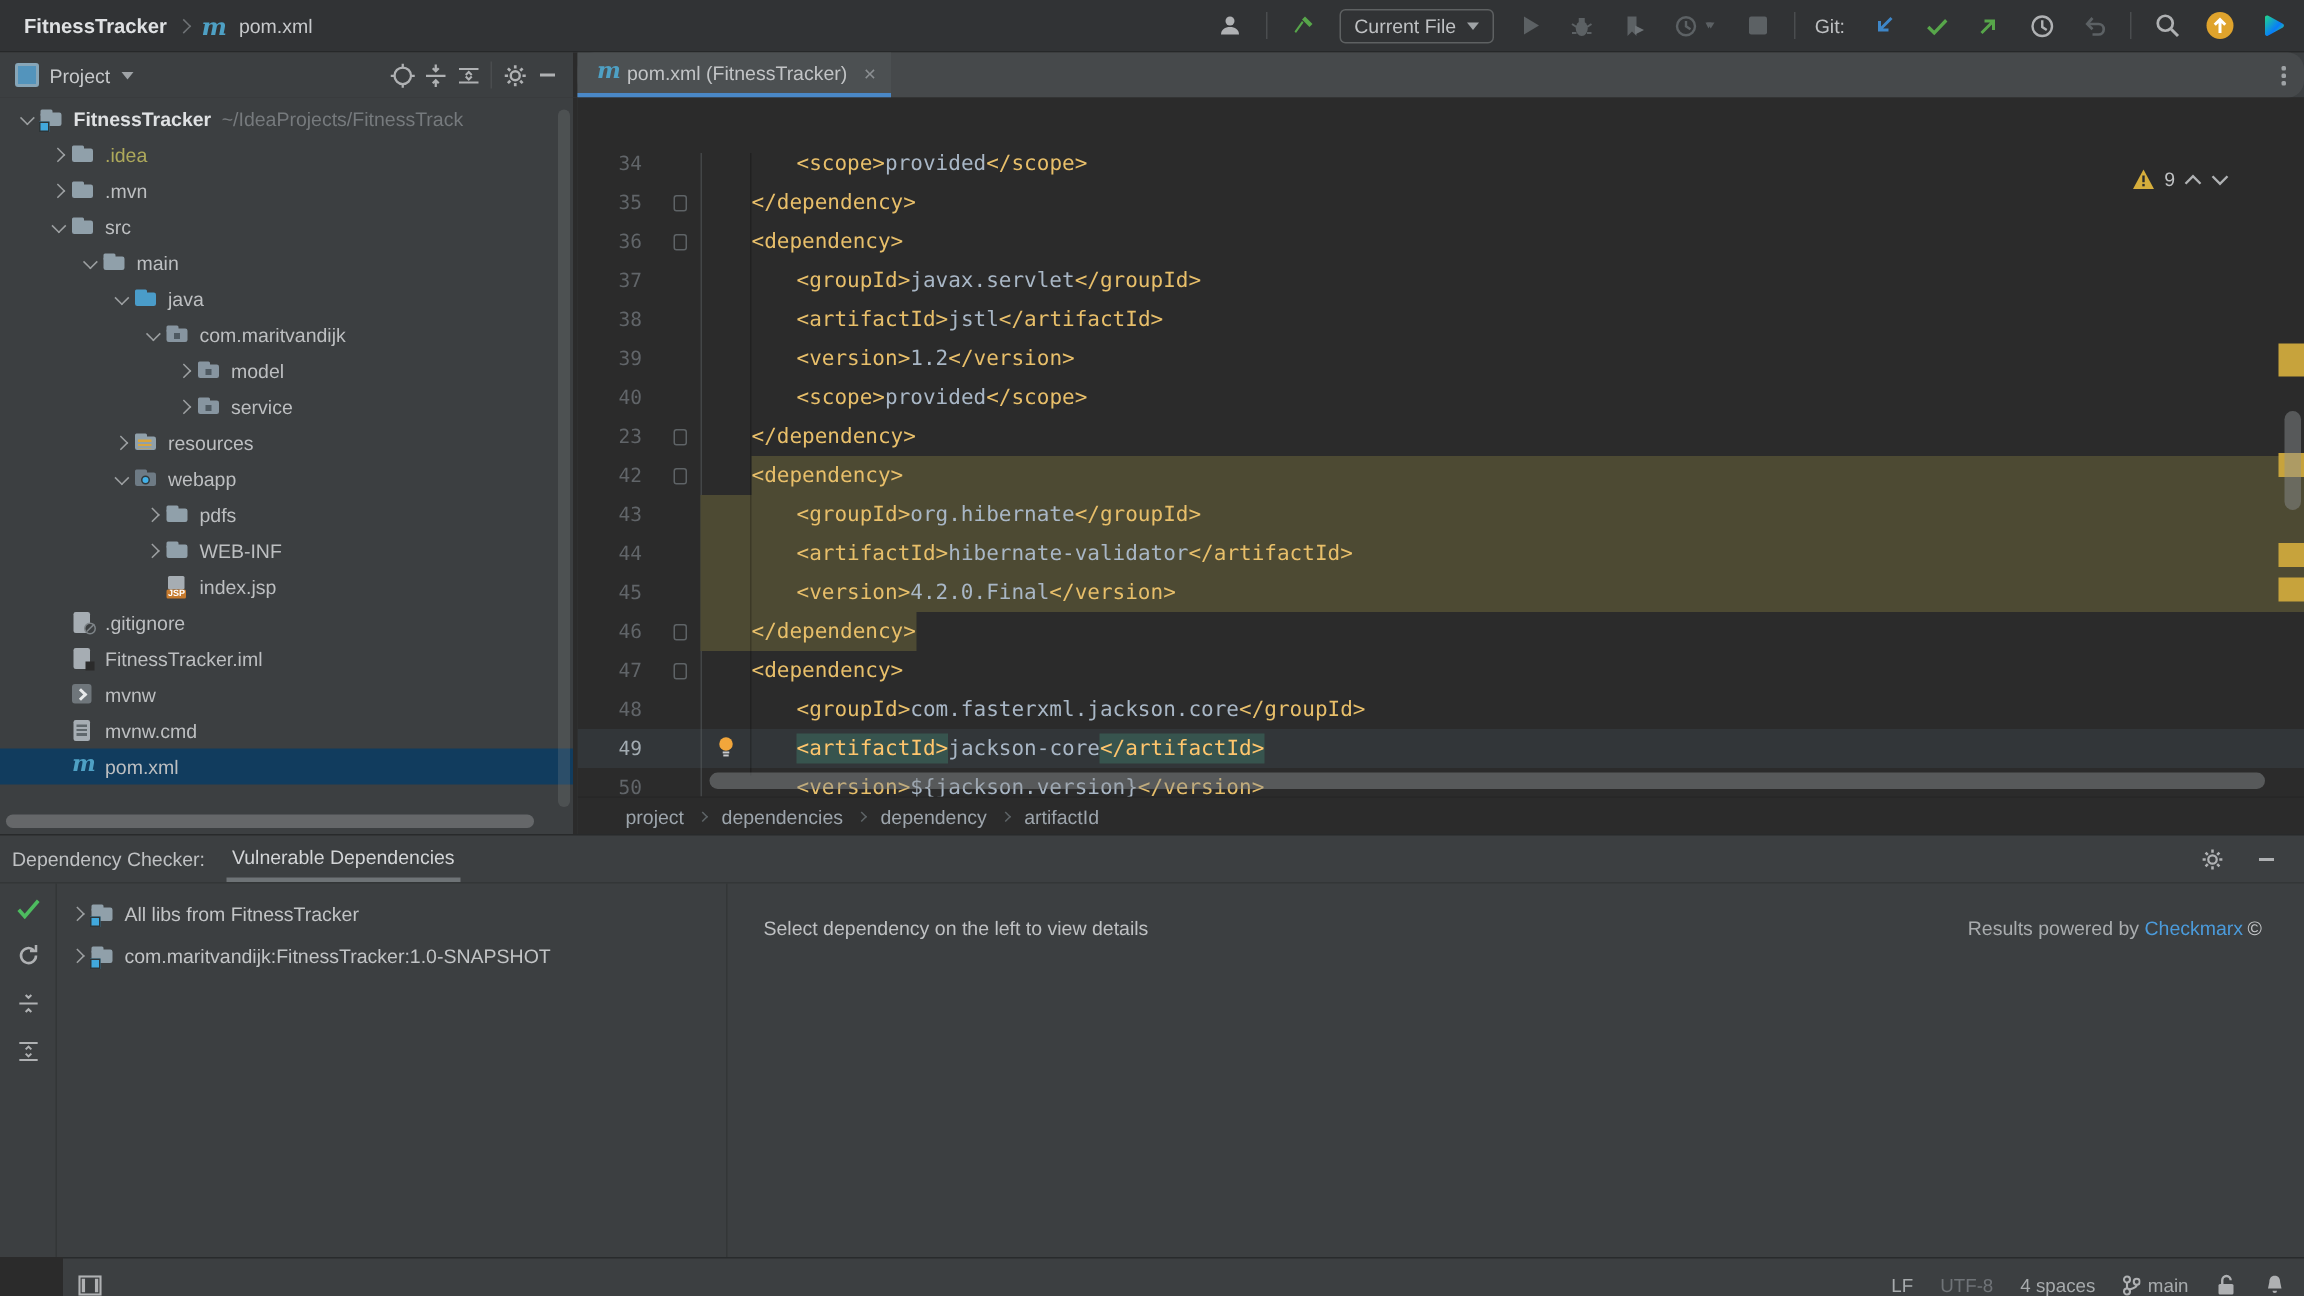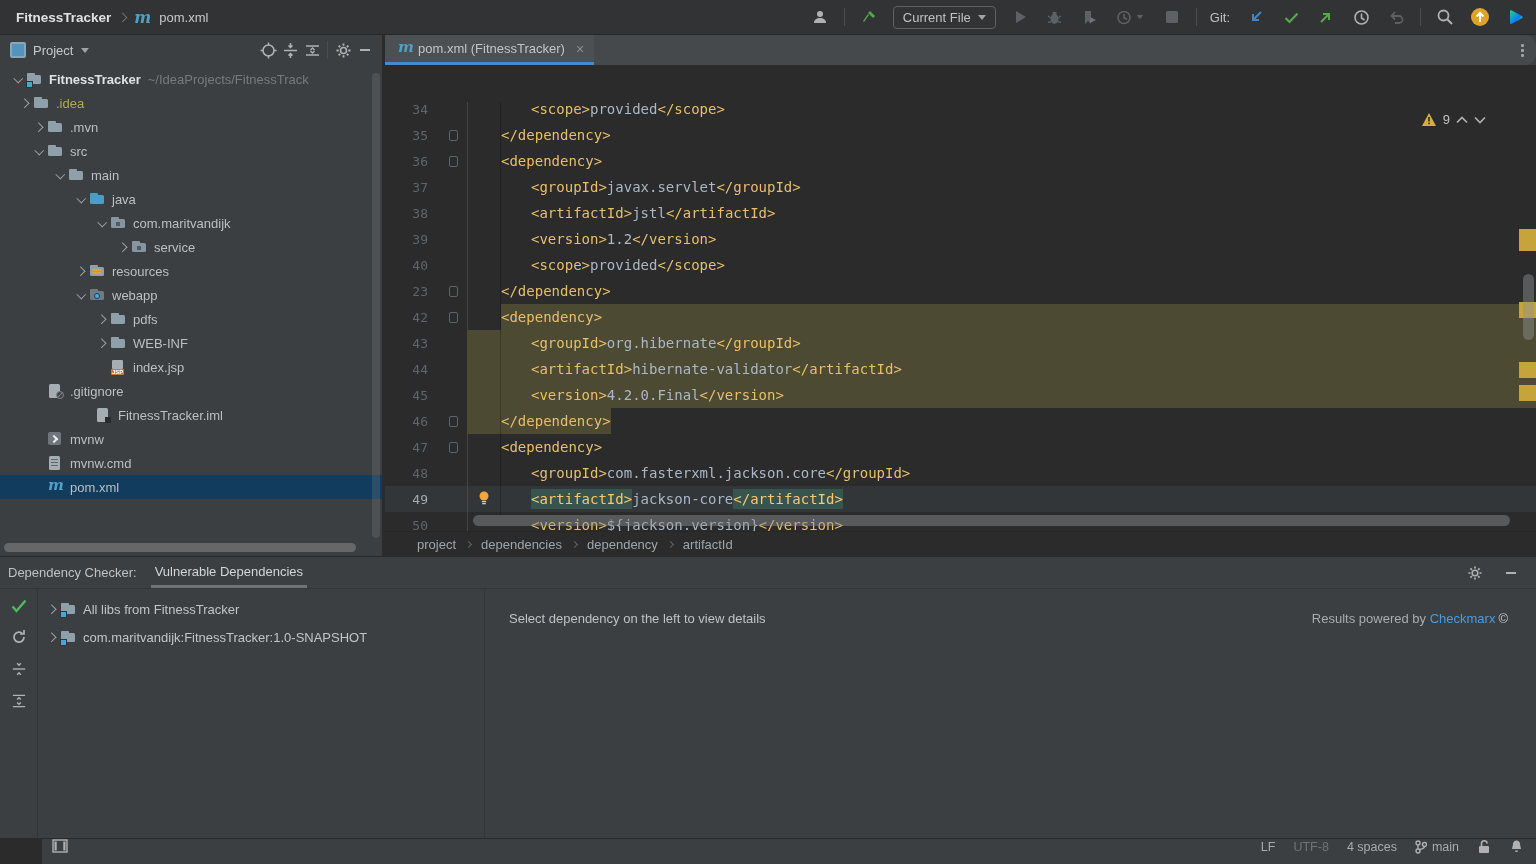--- a/index.html
+++ b/index.html
@@ -153,21 +153,21 @@
   .btrow{height:28px;display:flex;align-items:center;padding-left:6px;}
   .btrow .plabel{color:#C2C4C6;}
   .bt-details{flex:1;position:relative;padding:22px 28px 0 24px;display:flex;align-items:flex-start;}
   .bt-empty{color:#BFC1C3;}
   .bt-powered{margin-left:auto;color:#A9ACAE;}
   .bt-powered .brand{color:#4B9BDB;}
   .bt-powered .copy{color:#C6C8CA;margin-left:3px;}
 
   
   .status{height:26px;flex:none;background:var(--toolbar);border-top:1px solid #282B2C;
-    display:flex;align-items:flex-start;padding:0 12px 0 10px;color:#A7ABAD;font-size:12.5px;margin-left:42px;}
+    display:flex;align-items:flex-end;padding:0 12px 0 10px;color:#A7ABAD;font-size:12.5px;margin-left:42px;}
   .st-sp{flex:1;}
   .st-right{display:flex;align-items:center;gap:18px;}
   .st-dim{color:#6F7377;}
   .st-item{display:flex;align-items:center;gap:5px;}
 </style>
 </head>
 <body>
 
 <div class="app">
 
@@ -345,21 +345,21 @@
           <div class="prow" style="padding-left: 10px;">
             <span class="chev d">
               <i></i>
             </span>
             <span class="ic fold-ic">
               <i class="badge-sq"></i>
             </span>
             <span class="plabel bold">FitnessTracker</span>
             <span class="ppath">~/IdeaProjects/FitnessTrack</span>
           </div>
-          <div class="prow" style="padding-left: 17px;">
+          <div class="prow" style="padding-left: 31px;">
             <span class="chev r">
               <i></i>
             </span>
             <span class="ic fold-ic"></span>
             <span class="plabel excluded">.idea</span>
           </div>
           <div class="prow" style="padding-left: 31px;">
             <span class="chev r">
               <i></i>
             </span>
@@ -388,20 +388,29 @@
             <span class="plabel">java</span>
           </div>
           <div class="prow" style="padding-left: 94px;">
             <span class="chev d">
               <i></i>
             </span>
             <span class="ic fold-ic pkg">
               <i class="dotc"></i>
             </span>
             <span class="plabel">com.maritvandijk</span>
+          </div>
+          <div class="prow" style="padding-left: 115px;">
+            <span class="chev r">
+              <i></i>
+            </span>
+            <span class="ic fold-ic pkg">
+              <i class="dotc"></i>
+            </span>
+            <span class="plabel">model</span>
           </div>
           <div class="prow" style="padding-left: 115px;">
             <span class="chev r">
               <i></i>
             </span>
             <span class="ic fold-ic pkg">
               <i class="dotc"></i>
             </span>
             <span class="plabel">service</span>
           </div>
@@ -443,21 +452,21 @@
             <span class="plabel">index.jsp</span>
           </div>
           <div class="prow" style="padding-left: 31px;">
             <span class="chev"></span>
             <span class="ic">
               <i class="pg"></i>
               <i class="slash"></i>
             </span>
             <span class="plabel">.gitignore</span>
           </div>
-          <div class="prow" style="padding-left: 31px; margin-left: 48px;">
+          <div class="prow" style="padding-left: 31px;">
             <span class="chev"></span>
             <span class="ic">
               <i class="pg"></i>
               <i class="sqdark"></i>
             </span>
             <span class="plabel">FitnessTracker.iml</span>
           </div>
           <div class="prow" style="padding-left: 31px;">
             <span class="chev"></span>
             <span class="ic sh"></span>

